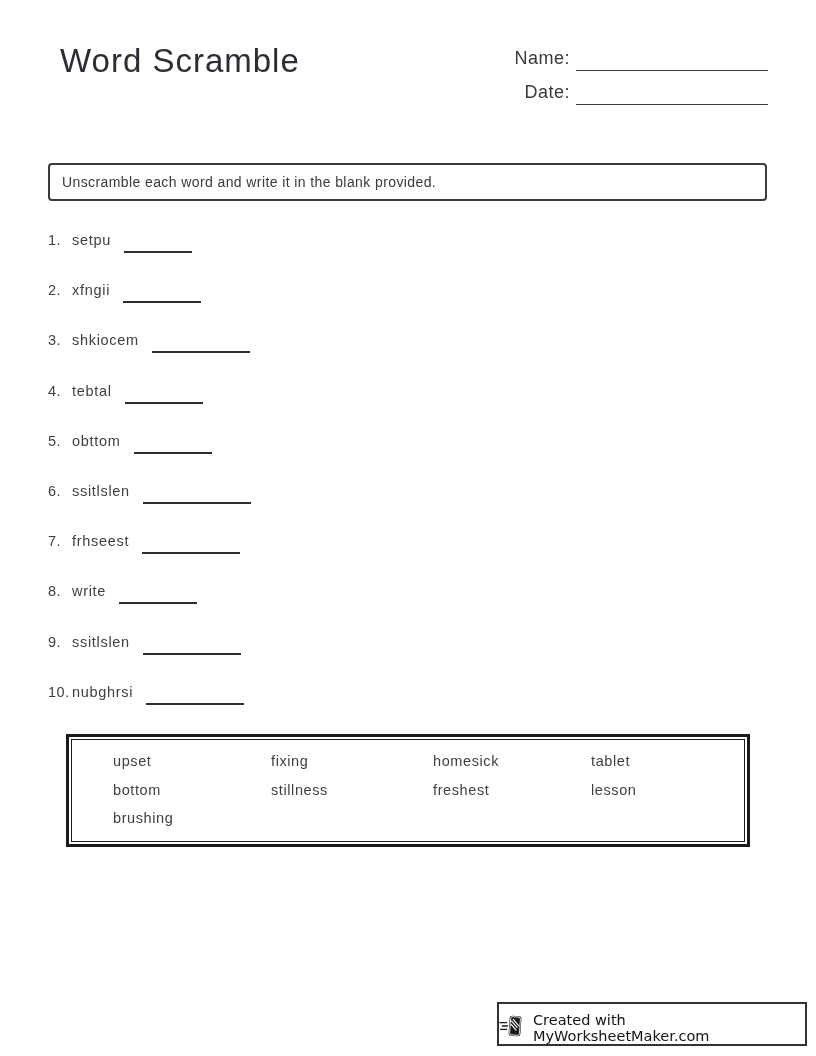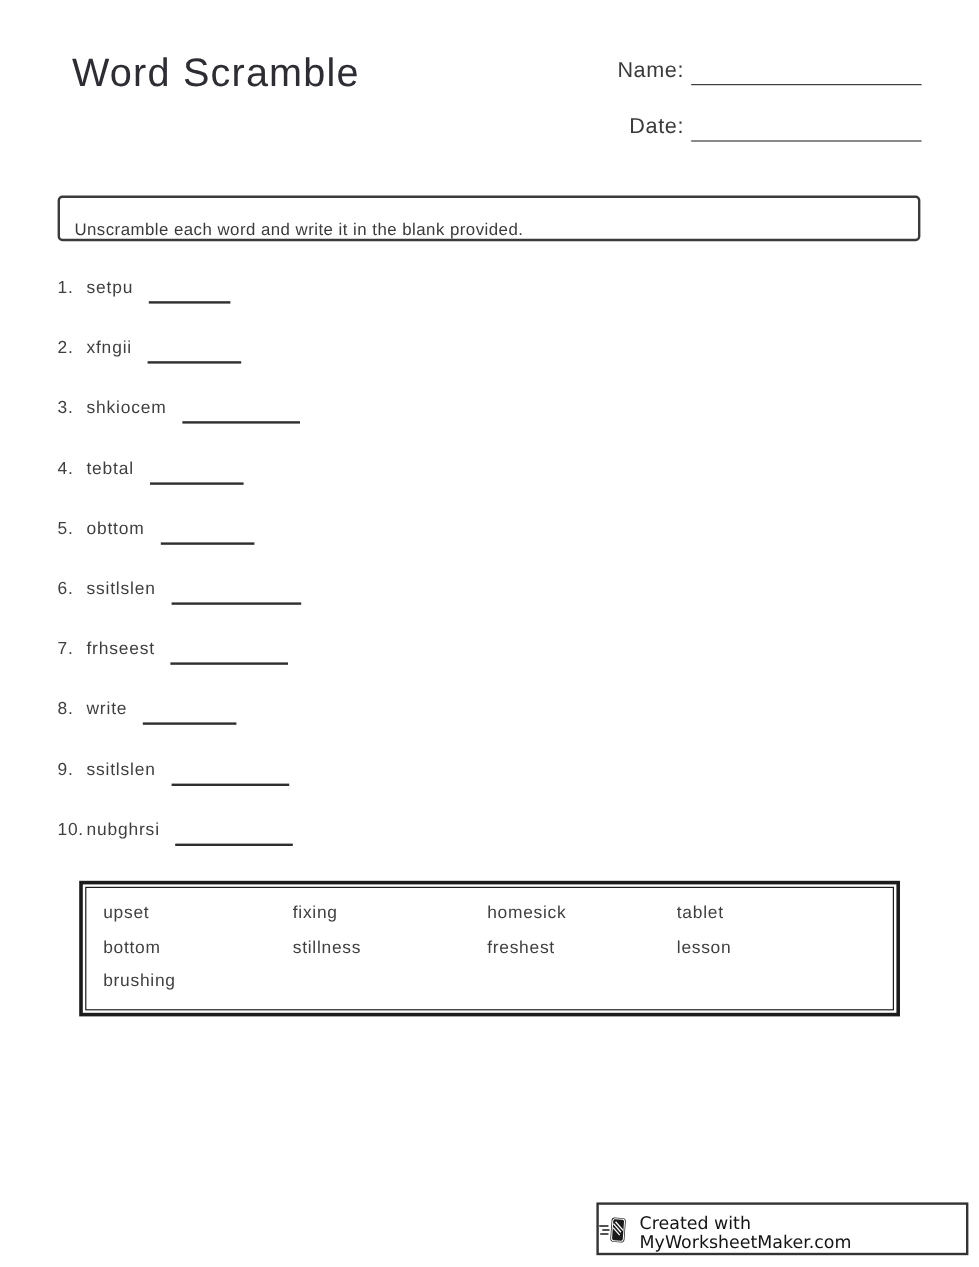--- a/index.html
+++ b/index.html
@@ -22,21 +22,21 @@
     font-size: 33px;
     font-weight: 400;
     letter-spacing: 1px;
     color: var(--title, #2d2d33);
   }
   .id-block {
     position: absolute;
     top: 47px; right: 48px;
     display: flex;
     flex-direction: column;
-    gap: 23px;
+    gap: 10px;
   }
   .id-row {
     display: flex;
     align-items: flex-end;
     justify-content: flex-end;
   }
   .id-label {
     font-size: 18px;
     letter-spacing: 0.5px;
     color: #3a3a3a;
@@ -50,21 +50,21 @@
   }
 
   
   .instructions-box {
     position: absolute;
     left: 48px; top: 163px;
     width: 719px; height: 38px;
     border: 2px solid #3a3a3a;
     border-radius: 4px;
     display: flex;
-    align-items: flex-end;
+    align-items: center;
     padding-left: 12px;
     background: #fff;
   }
   .instructions-text {
     font-size: 14px;
     letter-spacing: 0.4px;
     color: #3a3a3a;
   }
 
   
@@ -99,21 +99,21 @@
   .word-bank-outer {
     position: absolute;
     left: 66px; top: 734px;
     width: 684px;
     border: 3px solid var(--border, #1c1c1c);
     padding: 2px;
     background: #fff;
   }
   .word-bank-inner {
     border: 1px solid var(--border, #1c1c1c);
-    padding: 7px 0 8px 14px;
+    padding: 7px 0 8px 41px;
     display: grid;
     grid-template-columns: 158px 162px 158px auto;
   }
   .bank-word {
     font-size: 14.5px;
     letter-spacing: 0.6px;
     line-height: 28.6px;
   }
 
   

